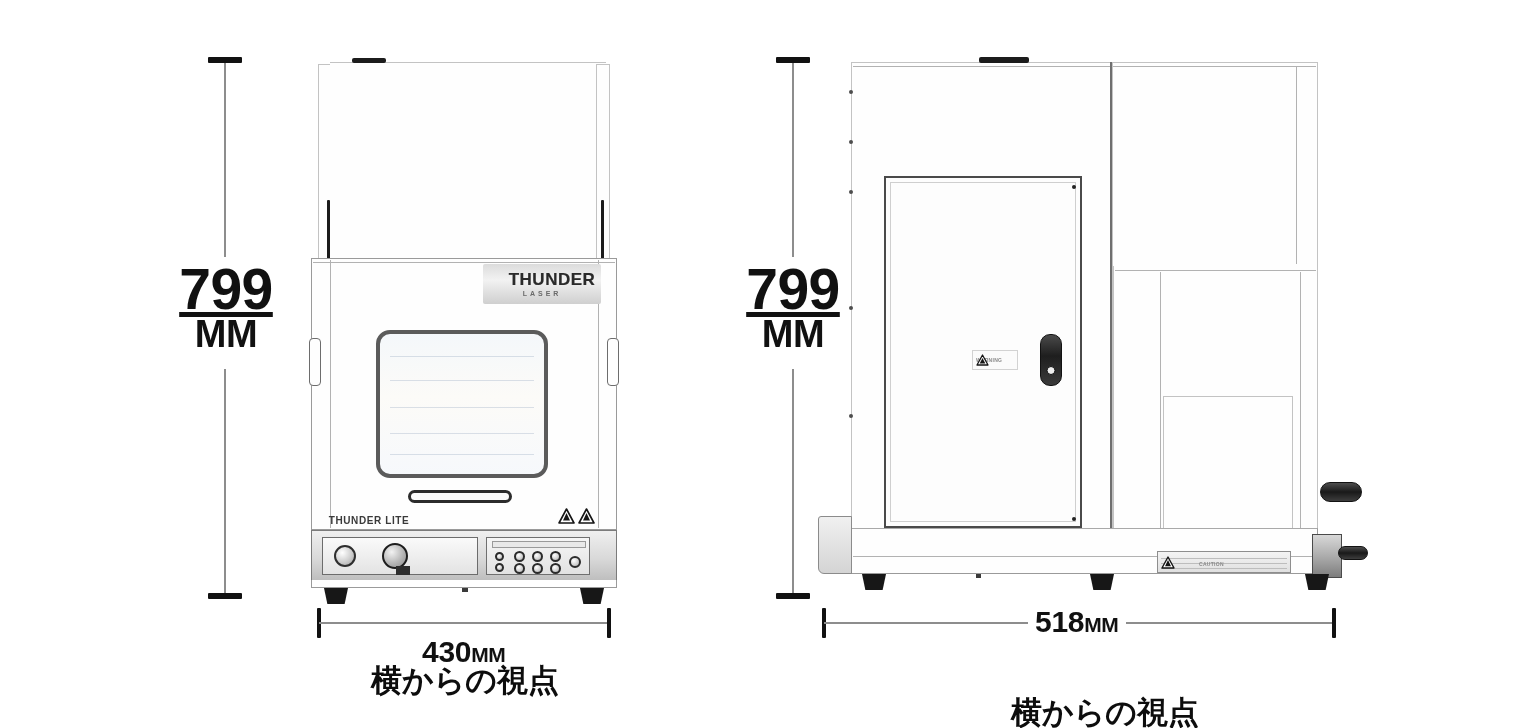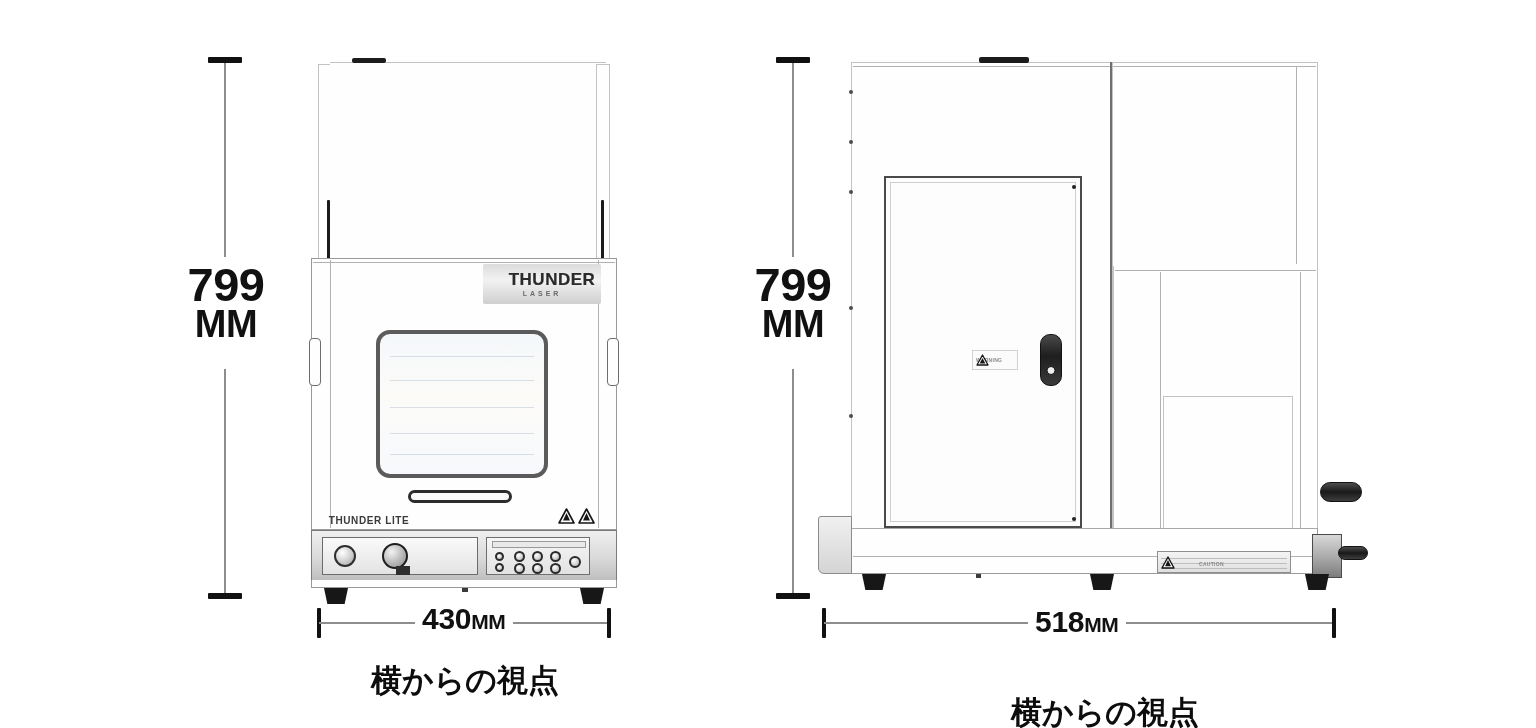--- a/index.html
+++ b/index.html
@@ -28,21 +28,22 @@
     text-align: center;
     line-height: 0.98;
     color: #111111;
     font-weight: 700;
     letter-spacing: -0.5px;
     white-space: nowrap;
     user-select: none;
   }
   .dim-vertical-label .num {
     display: block;
-    font-size: 47px;
+    font-size: 57px;
+    text-decoration: underline;
   }
   .dim-vertical-label .unit {
     display: block;
     font-size: 38px;
     margin-top: -2px;
   }
 
   .dim-horizontal-label {
     position: absolute;
     color: #111111;
@@ -425,21 +426,21 @@
       <div class="panel" style="left:311px; top:580px; width:306px; height:8px; border-top:none;"></div>
       <div class="foot" style="left:324px; top:588px; width:24px; height:16px;"></div>
       <div class="foot" style="left:580px; top:588px; width:24px; height:16px;"></div>
       <div class="hairline" style="left:462px; top:588px; width:6px; height:4px; background:#3a3a3a;"></div>
     </div>
 
     <div>
       <div class="hcap" style="left:317px; top:608px;"></div>
       <div class="hrule" style="left:319px; top:622px; width:290px;"></div>
       <div class="hcap" style="left:607px; top:608px;"></div>
-      <div class="dim-horizontal-label" style="left:415px; top:602px;">
+      <div class="dim-horizontal-label" style="left:415px; top:635px;">
         <span class="num">430</span><span class="unit">MM</span>
       </div>
     </div>
 
     <div class="view-caption" style="left:300px; top:660px; width:330px;">横からの視点</div>
   </div>
 
   <div>
 
     <div>

